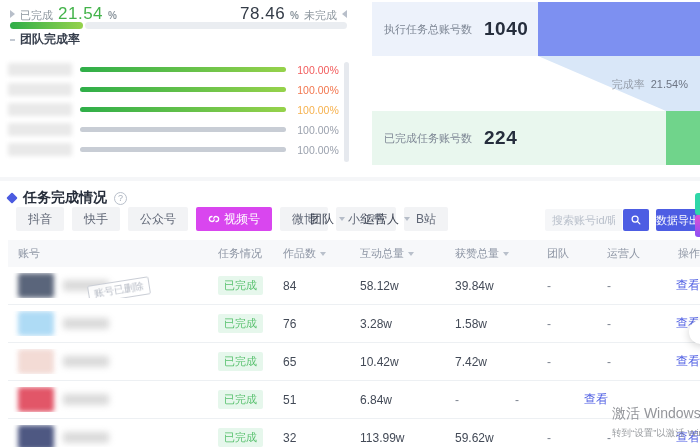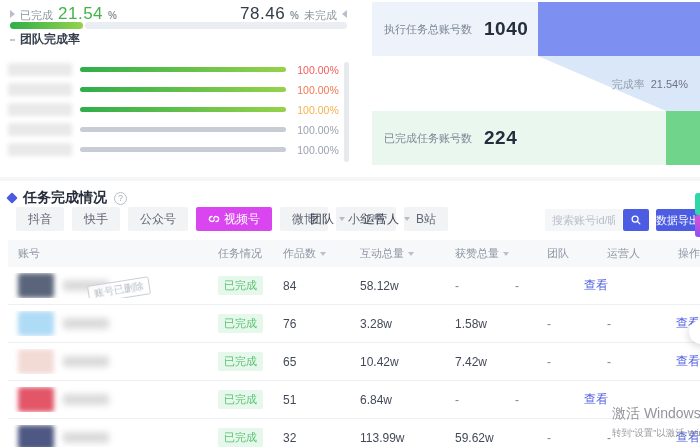--- a/index.html
+++ b/index.html
@@ -263,20 +263,21 @@
 
     <div class="trow">
       <div class="cell c-account">
         <div class="avatar" style="background: rgb(77, 89, 112);"></div>
         <div class="nameblur"></div>
         <div class="stamp">账号已删除</div>
       </div>
       <div class="cell c-status"><span class="badge">已完成</span></div>
       <div class="cell c-works val">84</div>
       <div class="cell c-inter val">58.12w</div>
+      <div class="cell c-likes val">39.84w</div>
       <div class="cell c-team dash">-</div>
       <div class="cell c-op dash">-</div>
       <div class="cell c-action"><a class="view-link">查看</a></div>
     </div>
 
     <div class="trow">
       <div class="cell c-account">
         <div class="avatar" style="background: rgb(168, 216, 245);"></div>
         <div class="nameblur"></div>
       </div>

